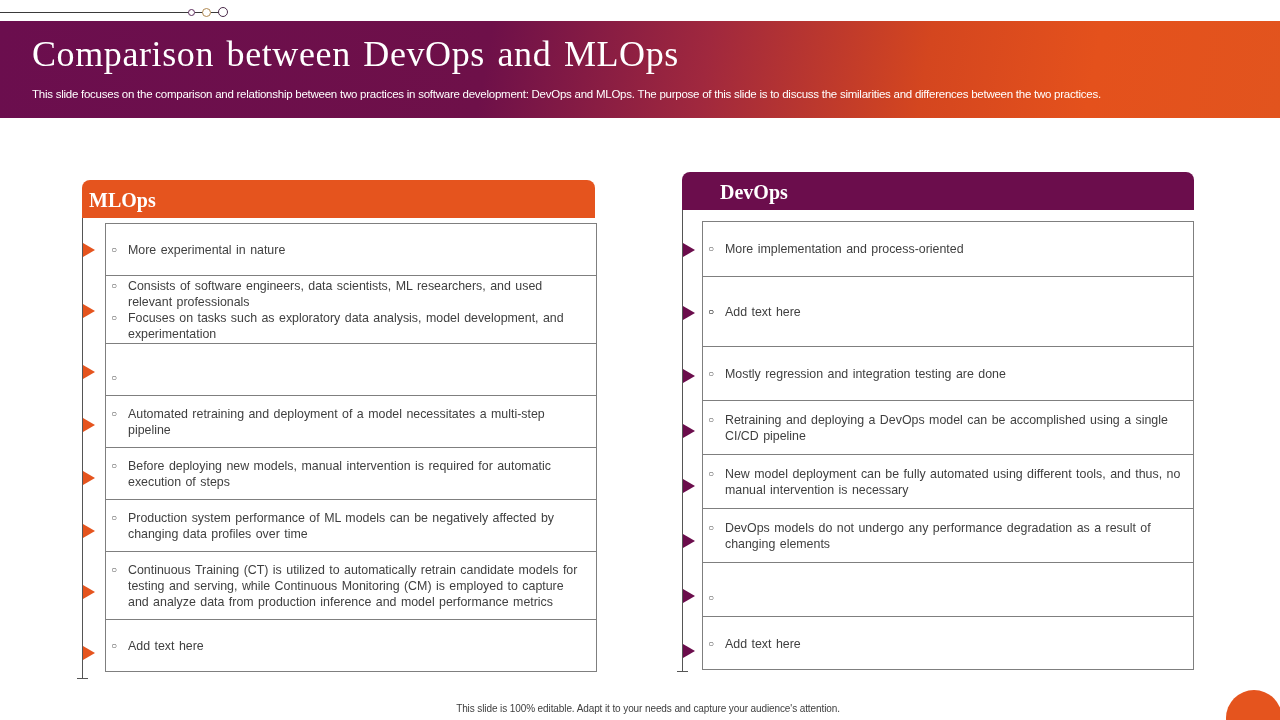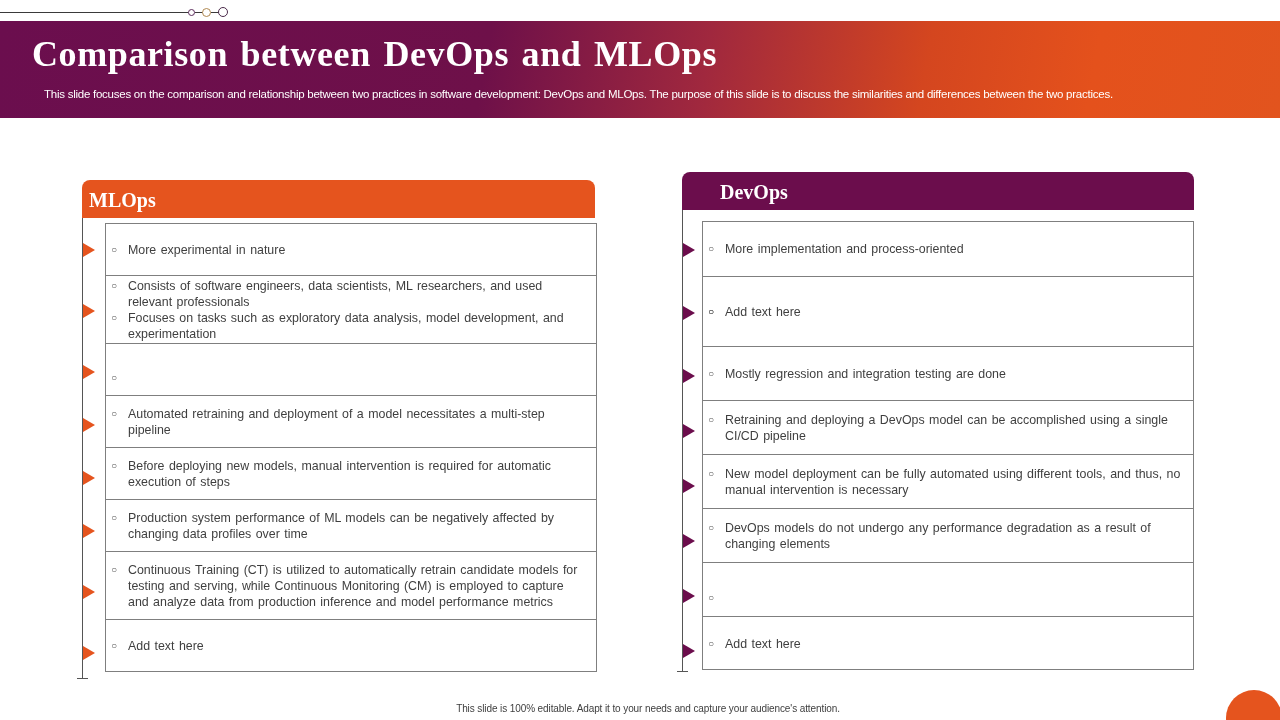--- a/index.html
+++ b/index.html
@@ -13,25 +13,25 @@
     .top-deco .dot.d2 { left: 202px; border-color: #b08850; }
     .top-deco .dot.d3 { left: 218px; width: 10px; height: 10px; top: 7px; border-color: #4a2a4a; }
     .top-deco .seg { position: absolute; top: 12px; height: 1px; background: #3a3a3a; }
 
     .header {
       position: absolute; left: 0; top: 21px; width: 1280px; height: 97px;
       background: linear-gradient(100deg, #6b0e4e 0%, #6e1049 38%, #a0283e 55%, #d4461f 72%, #e4511c 85%, #e2541e 100%);
     }
     .header .title {
       position: absolute; left: 32px; top: 12px;
-      font-family: "Liberation Serif", serif; font-weight: bold; font-size: 36px;
+      font-family: "Liberation Serif", serif; font-weight: normal; font-size: 36px;
       color: #ffffff; letter-spacing: 0.6px; word-spacing: 3px;
     }
     .header .subtitle {
-      position: absolute; left: 44px; top: 67px; width: 1230px;
+      position: absolute; left: 32px; top: 67px; width: 1230px;
       font-size: 11.5px; color: #ffffff; letter-spacing: -0.25px; white-space: nowrap;
     }
 
     .panel { position: absolute; }
     .panel .tab {
       position: absolute; height: 38px; border-radius: 8px 8px 0 0;
       font-family: "Liberation Serif", serif; font-weight: bold; font-size: 20px; color: #ffffff;
       padding-left: 38px; line-height: 40px;
     }
     .panel .vline { position: absolute; width: 1px; background: #555555; }

